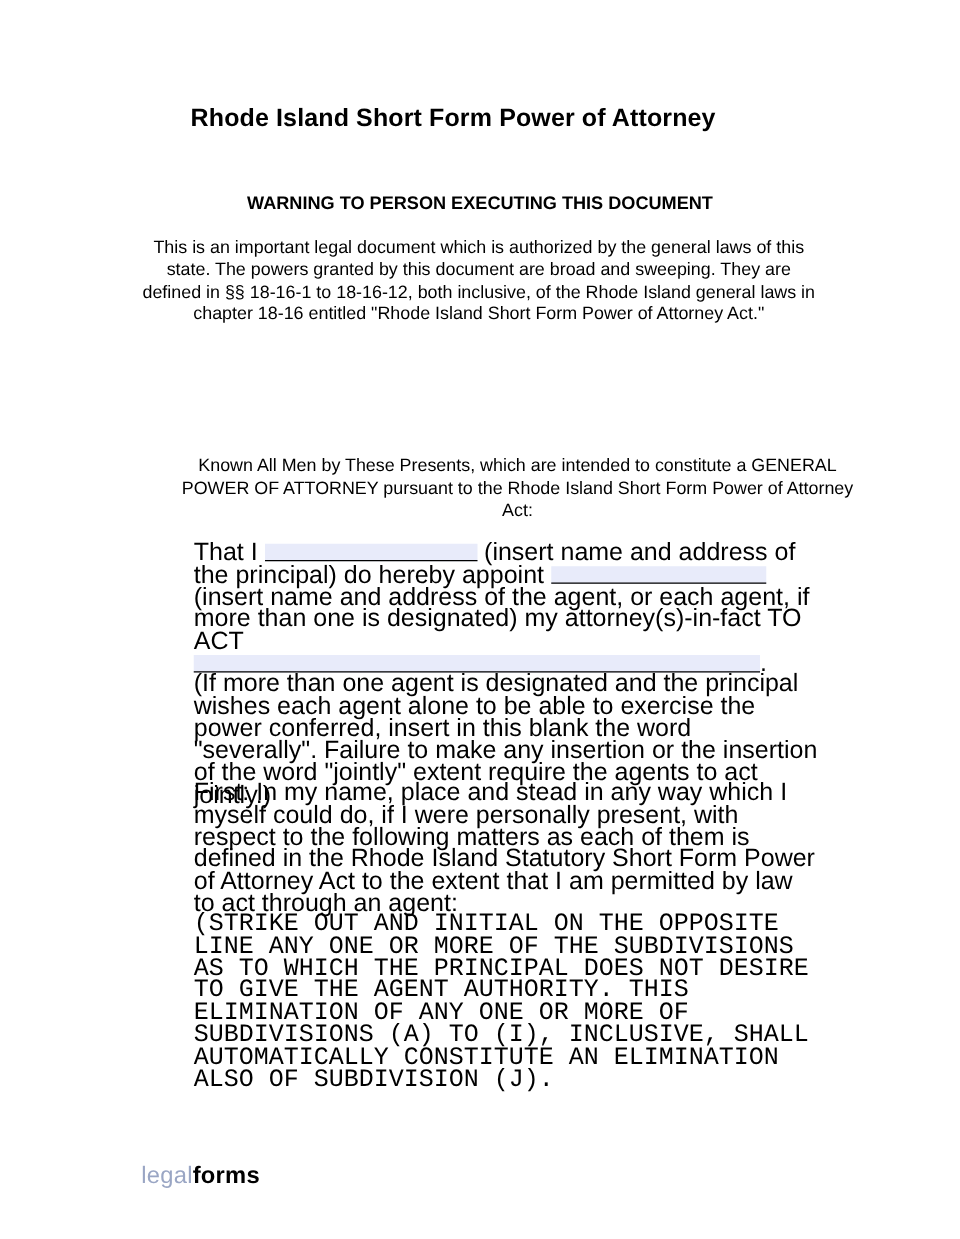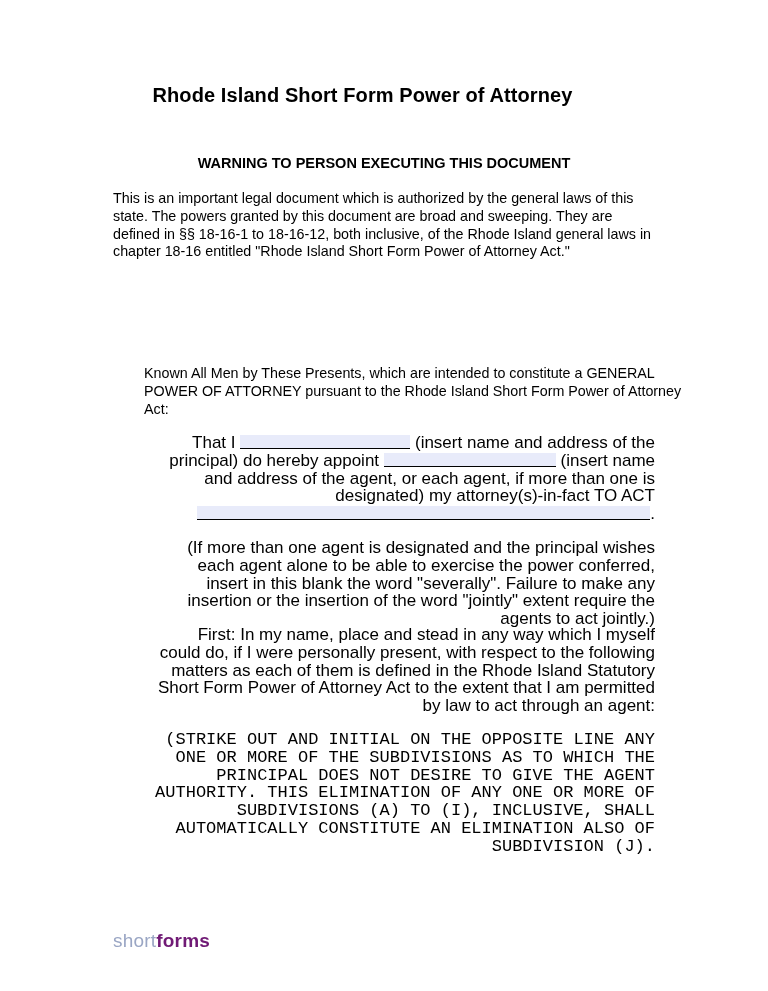--- a/index.html
+++ b/index.html
@@ -41,29 +41,29 @@
     text-align: center;
     font-size: 14.5px;
     font-weight: bold;
   }
   .body-block {
     position: absolute;
     left: 113px;
     width: 540px;
     font-size: 14.3px;
     line-height: 17.8px;
-    text-align: left;
+    text-align: center;
   }
   .indent-block {
     position: absolute;
     left: 155px;
     width: 500px;
-    font-size: 17px;
+    font-size: 20px;
     line-height: 17.8px;
-    text-align: right;
+    text-align: left;
   }
   .p1 { top: 190px; }
   .p2 { top: 295px; }
   .p3 { top: 365px; margin-left: 31px; }
   .p4 { top: 434px; }
   .p5 { top: 539px; }
   .p6 { top: 626px; }
   .p7 { top: 731px; font-family: Liberation Mono, monospace; }
   .p8 { top: 853px; }
 
@@ -81,21 +81,21 @@
 
   .footer-logo {
     position: absolute;
     left: 113px;
     top: 930px;
     font-size: 19px;
     letter-spacing: 0.2px;
     color: #9aa6c4;
   }
   .footer-logo b {
-    color: #701a75;
+    color: #000000;
     font-weight: bold;
   }
   .footer-logo .light {
     font-weight: normal;
   }
 </style>
 </head>
 <body>
 
 <div class="page">
@@ -111,15 +111,15 @@
 
   <div class="indent-block p4"><span>That I </span><span class="blank blank-a"></span><span> (insert name and address of the principal) do hereby appoint </span><span class="blank blank-b"></span><span> (insert name and address of the agent, or each agent, if more than one is designated) my attorney(s)-in-fact TO ACT</span><br><span class="blank blank-wide"></span><span>.</span></div>
 
   <div class="indent-block p5">(If more than one agent is designated and the principal wishes each agent alone to be able to exercise the power conferred, insert in this blank the word "severally". Failure to make any insertion or the insertion of the word "jointly" extent require the agents to act jointly.)</div>
 
   <div class="indent-block p6">First: In my name, place and stead in any way which I myself could do, if I were personally present, with respect to the following matters as each of them is defined in the Rhode Island Statutory Short Form Power of Attorney Act to the extent that I am permitted by law to act through an agent:</div>
 
   <div class="indent-block p7">(STRIKE OUT AND INITIAL ON THE OPPOSITE LINE ANY ONE OR MORE OF THE SUBDIVISIONS AS TO WHICH THE PRINCIPAL DOES NOT DESIRE TO GIVE THE AGENT AUTHORITY. THIS ELIMINATION OF ANY ONE OR MORE OF SUBDIVISIONS (A) TO (I), INCLUSIVE, SHALL AUTOMATICALLY CONSTITUTE AN ELIMINATION ALSO OF SUBDIVISION (J).</div>
 
 
-  <div class="footer-logo"><span class="light">short</span><b>forms</b></div>
+  <div class="footer-logo"><span class="light">legal</span><b>forms</b></div>
 
 </div>
 
 </body></html>

